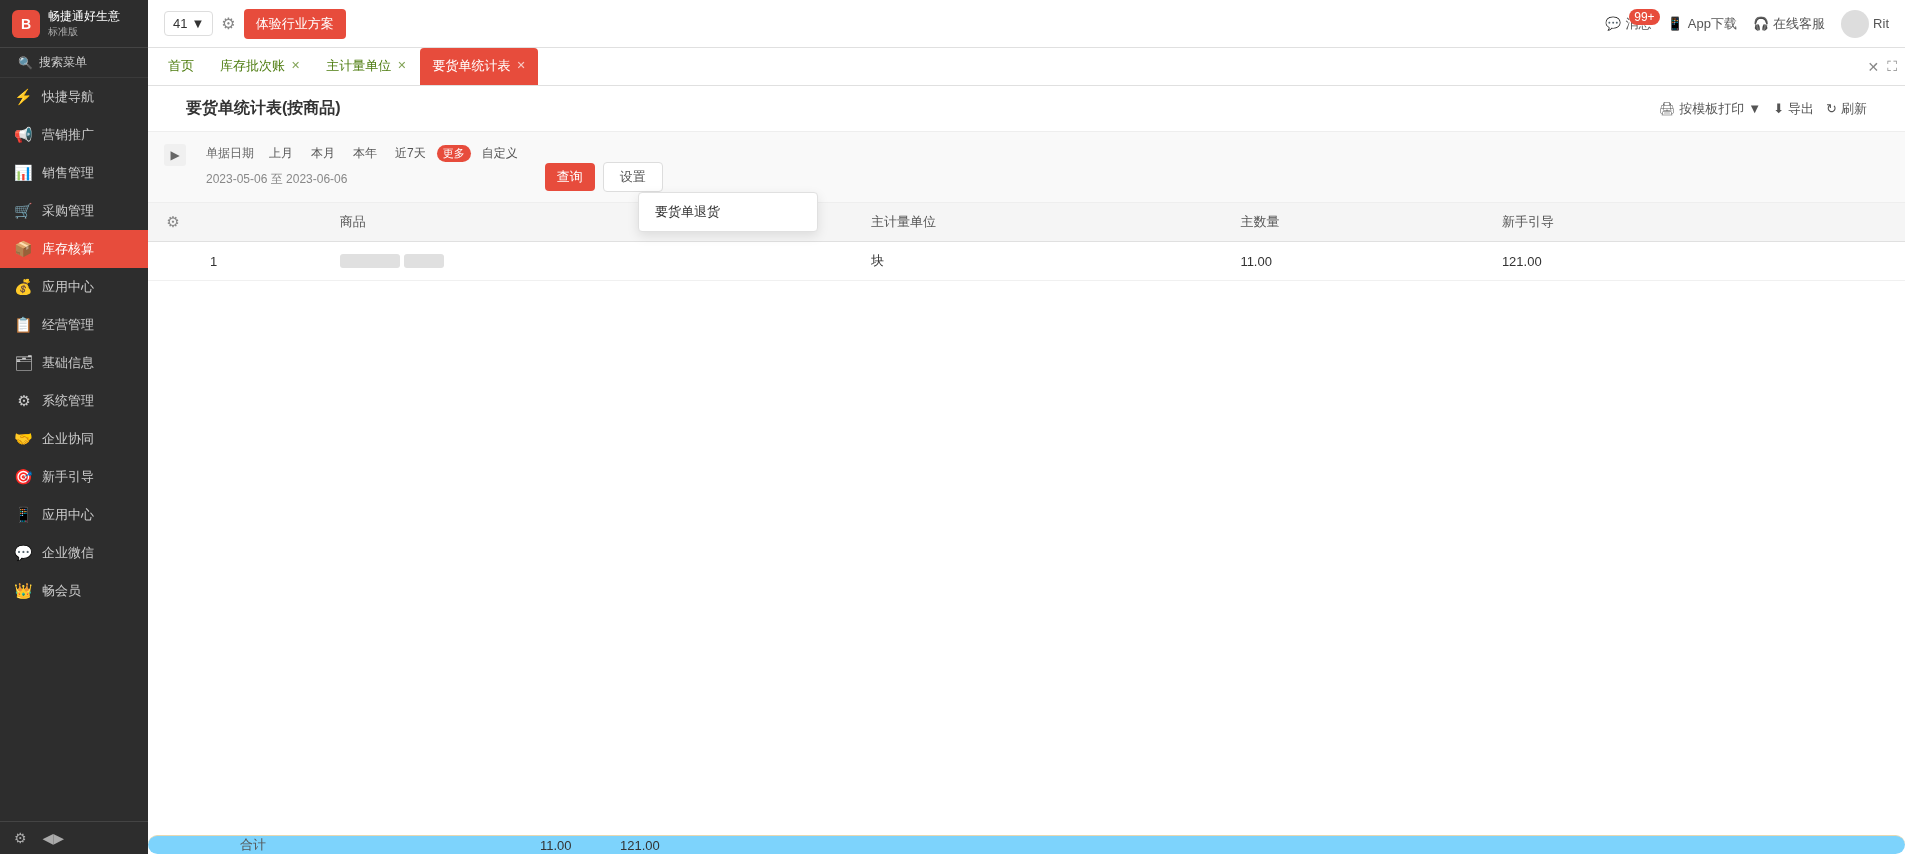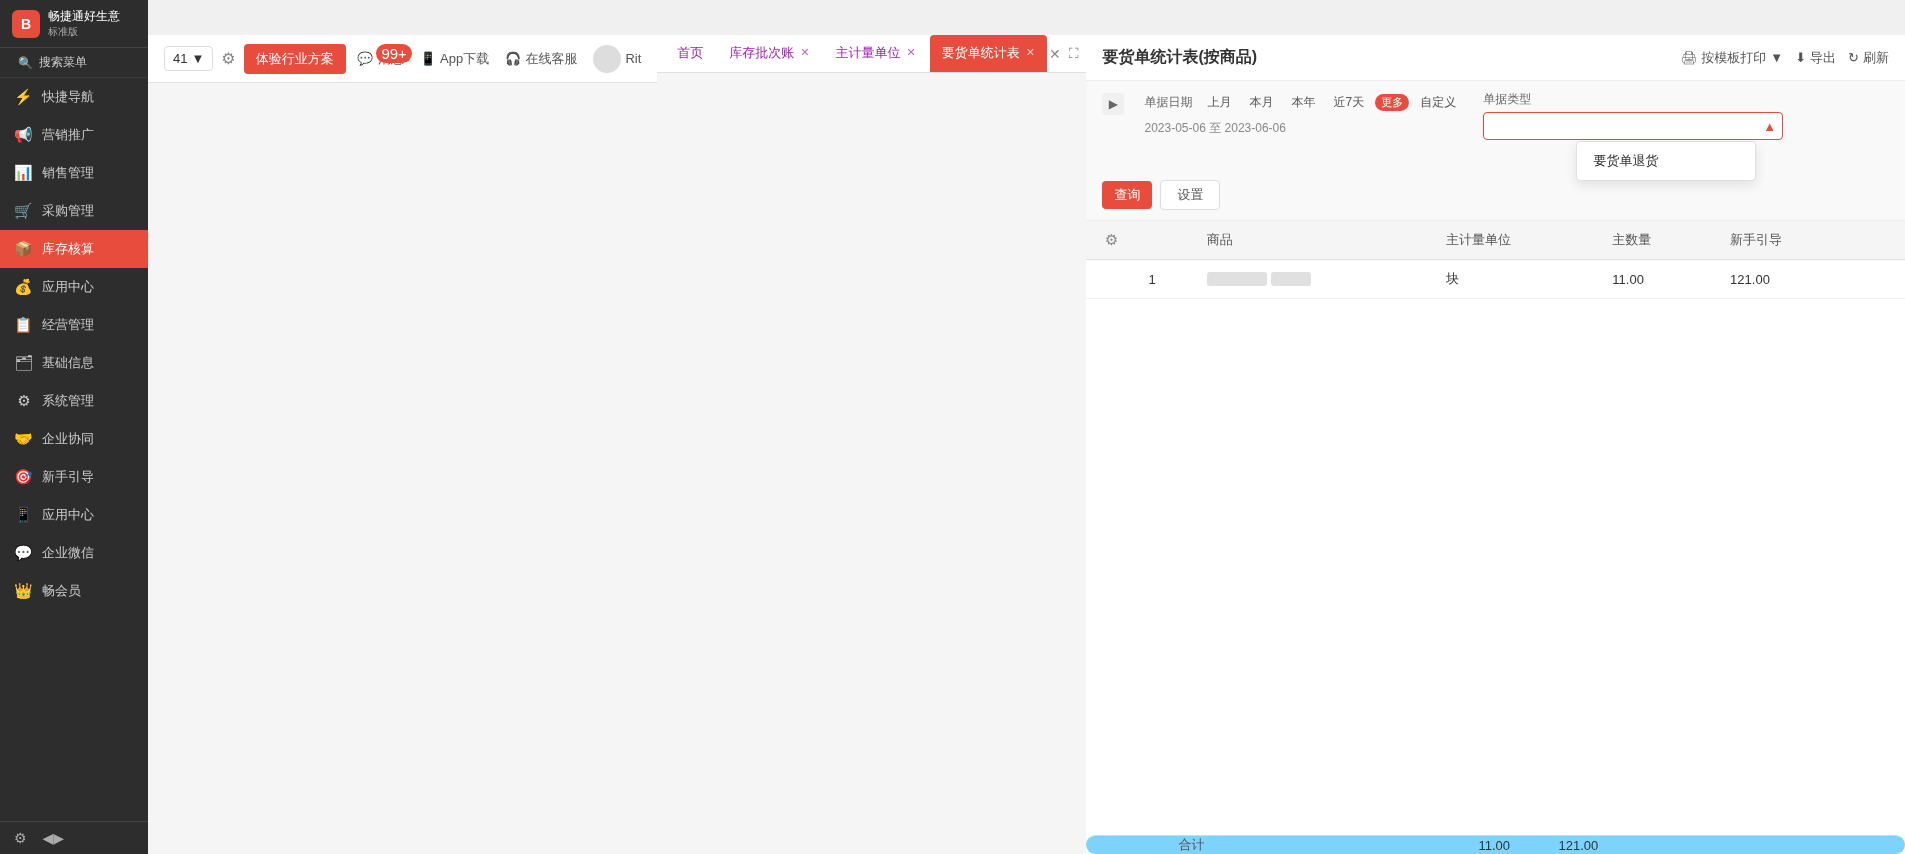--- a/index.html
+++ b/index.html
@@ -56,24 +56,23 @@
       padding: 8px 14px;
       border-top: 1px solid #444;
       display: flex; gap: 16px; align-items: center;
     }
     .sidebar-bottom-icon { color: #aaa; font-size: 14px; cursor: pointer; }
 
     
     .main {
       flex: 1;
       display: flex;
-      flex-direction: row;
+      flex-direction: column;
       overflow: hidden;
       background: #f5f5f5;
-      margin-top: 35px;
     }
 
     
     .top-header {
       background: #fff;
       height: 48px;
       display: flex;
       align-items: center;
       padding: 0 16px;
       border-bottom: 1px solid #e0e0e0;
@@ -94,41 +93,41 @@
     }
     .top-header-right {
       margin-left: auto; display: flex; align-items: center; gap: 16px;
     }
     .header-action {
       display: flex; align-items: center; gap: 4px;
       font-size: 13px; color: #555; cursor: pointer; position: relative;
     }
     .badge {
       background: #e74c3c; color: #fff; border-radius: 10px;
-      padding: 1px 5px; font-size: 15px; position: absolute; top: -6px; right: -8px;
+      padding: 1px 5px; font-size: 12px; position: absolute; top: -6px; right: -8px;
     }
     .user-avatar {
       width: 28px; height: 28px; background: #ddd; border-radius: 50%;
     }
 
     
     .tab-bar {
       background: #fff;
       border-bottom: 1px solid #e0e0e0;
       display: flex;
       align-items: center;
       padding: 0 8px;
       height: 38px;
       flex-shrink: 0;
       gap: 2px;
     }
     .tab-item {
       padding: 6px 12px;
       font-size: 13px;
-      color: #a21caf;
+      color: #4d7c0f;
       cursor: pointer;
       border-radius: 4px 4px 0 0;
       display: flex; align-items: center; gap: 6px;
       height: 100%;
       border-bottom: 2px solid transparent;
     }
     .tab-item.active {
       background: #e74c3c;
       color: #fff;
       border-bottom-color: #e74c3c;
@@ -146,21 +145,21 @@
       flex: 1;
       overflow-y: auto;
       padding: 0;
       background: #fff;
       display: flex;
       flex-direction: column;
     }
 
     
     .page-header {
-      padding: 12px 16px;
+      padding: 12px 38px;
       display: flex;
       align-items: center;
       justify-content: space-between;
       border-bottom: 1px solid #eee;
     }
     .page-title { font-size: 16px; font-weight: bold; color: #333; }
     .page-actions { display: flex; align-items: center; gap: 12px; }
     .page-action-btn {
       display: flex; align-items: center; gap: 4px;
       font-size: 13px; color: #555; cursor: pointer;
@@ -485,27 +484,20 @@
             <span class="date-btn">本月</span>
             <span class="date-btn">本年</span>
             <span class="date-btn">近7天</span>
             <span class="date-badge">更多</span>
             <span class="date-btn">自定义</span>
           </div>
         </div>
         <div class="date-range">2023-05-06 至 2023-06-06</div>
       </div>
 
-      <div class="filter-type-group">
-        <span class="filter-label">单据类型</span>
-        <div class="filter-type-input-row">
-          <input class="filter-type-input" style="">
-          <span style="color:#e74c3c; cursor:pointer;">▲</span>
-        </div>
-      </div>
 
 
       <div class="filter-buttons">
         <button class="btn-query">查询</button>
         <button class="btn-settings">设置</button>
       </div>
 
       <div class="dropdown-overlay">
         <div class="dropdown-item">
           <span>要货单退货</span>

